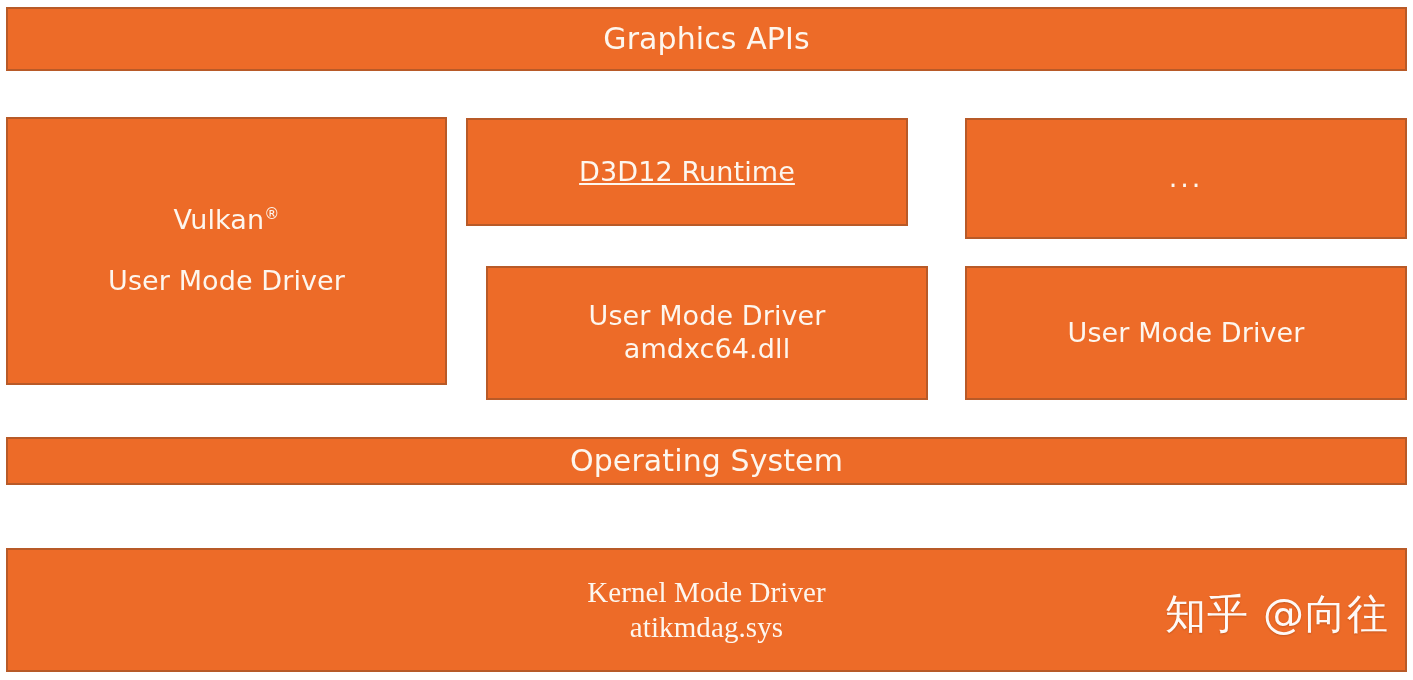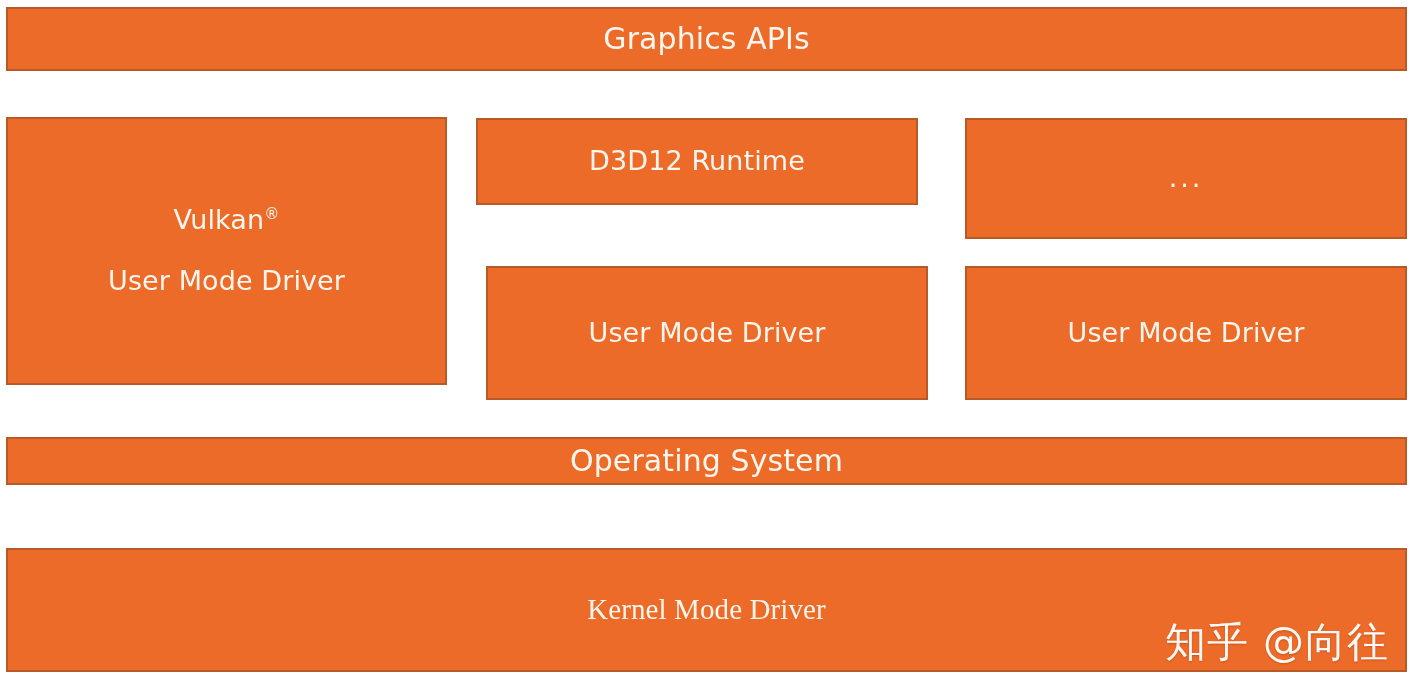--- a/index.html
+++ b/index.html
@@ -48,23 +48,24 @@
   }
 
   #vulkan-umd {
     left: 6px;  top: 117px;
     width: 441px; height: 268px;
     font-size: 27px;
     gap: 28px;
   }
 
   #d3d12-runtime {
-    left: 476px; top: 118px;
-    width: 442px; height: 87px;
+    left: 466px; top: 118px;
+    width: 442px; height: 108px;
     font-size: 27px;
+    text-decoration: underline;
   }
 
   #d3d12-umd {
     left: 486px; top: 266px;
     width: 442px; height: 134px;
     font-size: 27px;
   }
 
   #other-api {
     left: 965px; top: 118px;
@@ -101,21 +102,21 @@
   
   .ellipsis {
     font-size: 27px;
     letter-spacing: 3px;
   }
 
   
   #watermark {
     position: absolute;
     right: 24px;
-    bottom: 10px;
+    bottom: 38px;
     font-size: 41px;
     color: #FFFFFF;
     opacity: 0.96;
     white-space: nowrap;
     font-family: "DejaVu Sans", "Liberation Sans", sans-serif;
     text-shadow: 0 1px 2px rgba(120,50,12,0.35);
     letter-spacing: 1px;
     pointer-events: none;
   }
 </style>
@@ -132,33 +133,35 @@
     <span class="line"><span>Vulkan</span><span class="reg">®</span></span>
     <span class="line">User Mode Driver</span>
   </div>
 
   <div class="block" id="d3d12-runtime">
     <span class="line">D3D12 Runtime</span>
   </div>
 
   <div class="block" id="d3d12-umd">
     <span class="line">User Mode Driver</span>
+    <span class="line">amdxc64.dll</span>
   </div>
 
   <div class="block" id="other-api">
     <span class="line ellipsis">...</span>
   </div>
 
   <div class="block" id="other-umd">
     <span class="line">User Mode Driver</span>
   </div>
 
   <div class="block" id="operating-system">
     <span class="line">Operating System</span>
   </div>
 
   <div class="block" id="kernel-mode-driver">
     <span class="line">Kernel Mode Driver</span>
+    <span class="line">atikmdag.sys</span>
   </div>
 
   <div id="watermark">知乎 @向往</div>
 
 </div>
 
 </body></html>

